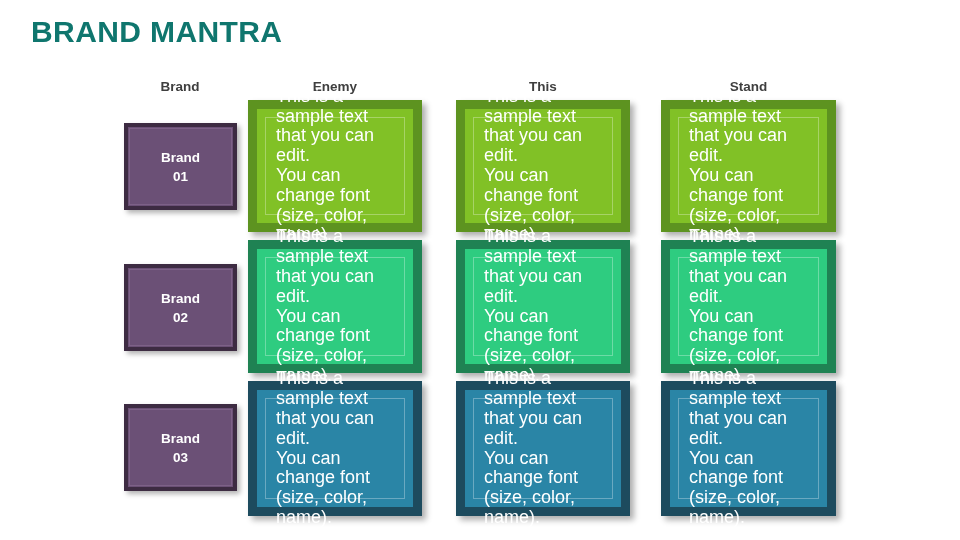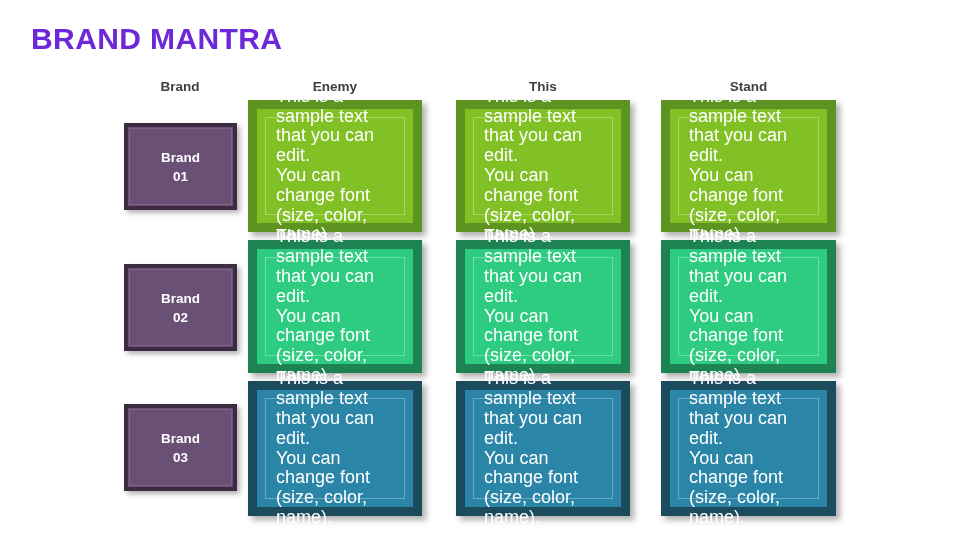--- a/index.html
+++ b/index.html
@@ -13,25 +13,25 @@
     position: relative;
     overflow: hidden;
     font-family: "Liberation Sans", sans-serif;
     -webkit-font-smoothing: antialiased;
   }
 
   
   .slide-title {
     position: absolute;
     left: 31px;
-    top: 22px;
+    top: 15px;
     font-size: 30px;
     font-weight: bold;
     letter-spacing: 0.4px;
-    color: #6d28d9;
+    color: #0f766e;
     white-space: nowrap;
   }
 
   
   .col-header {
     position: absolute;
     top: 79px;
     font-size: 13.5px;
     font-weight: bold;
     color: #3f3f3f;

